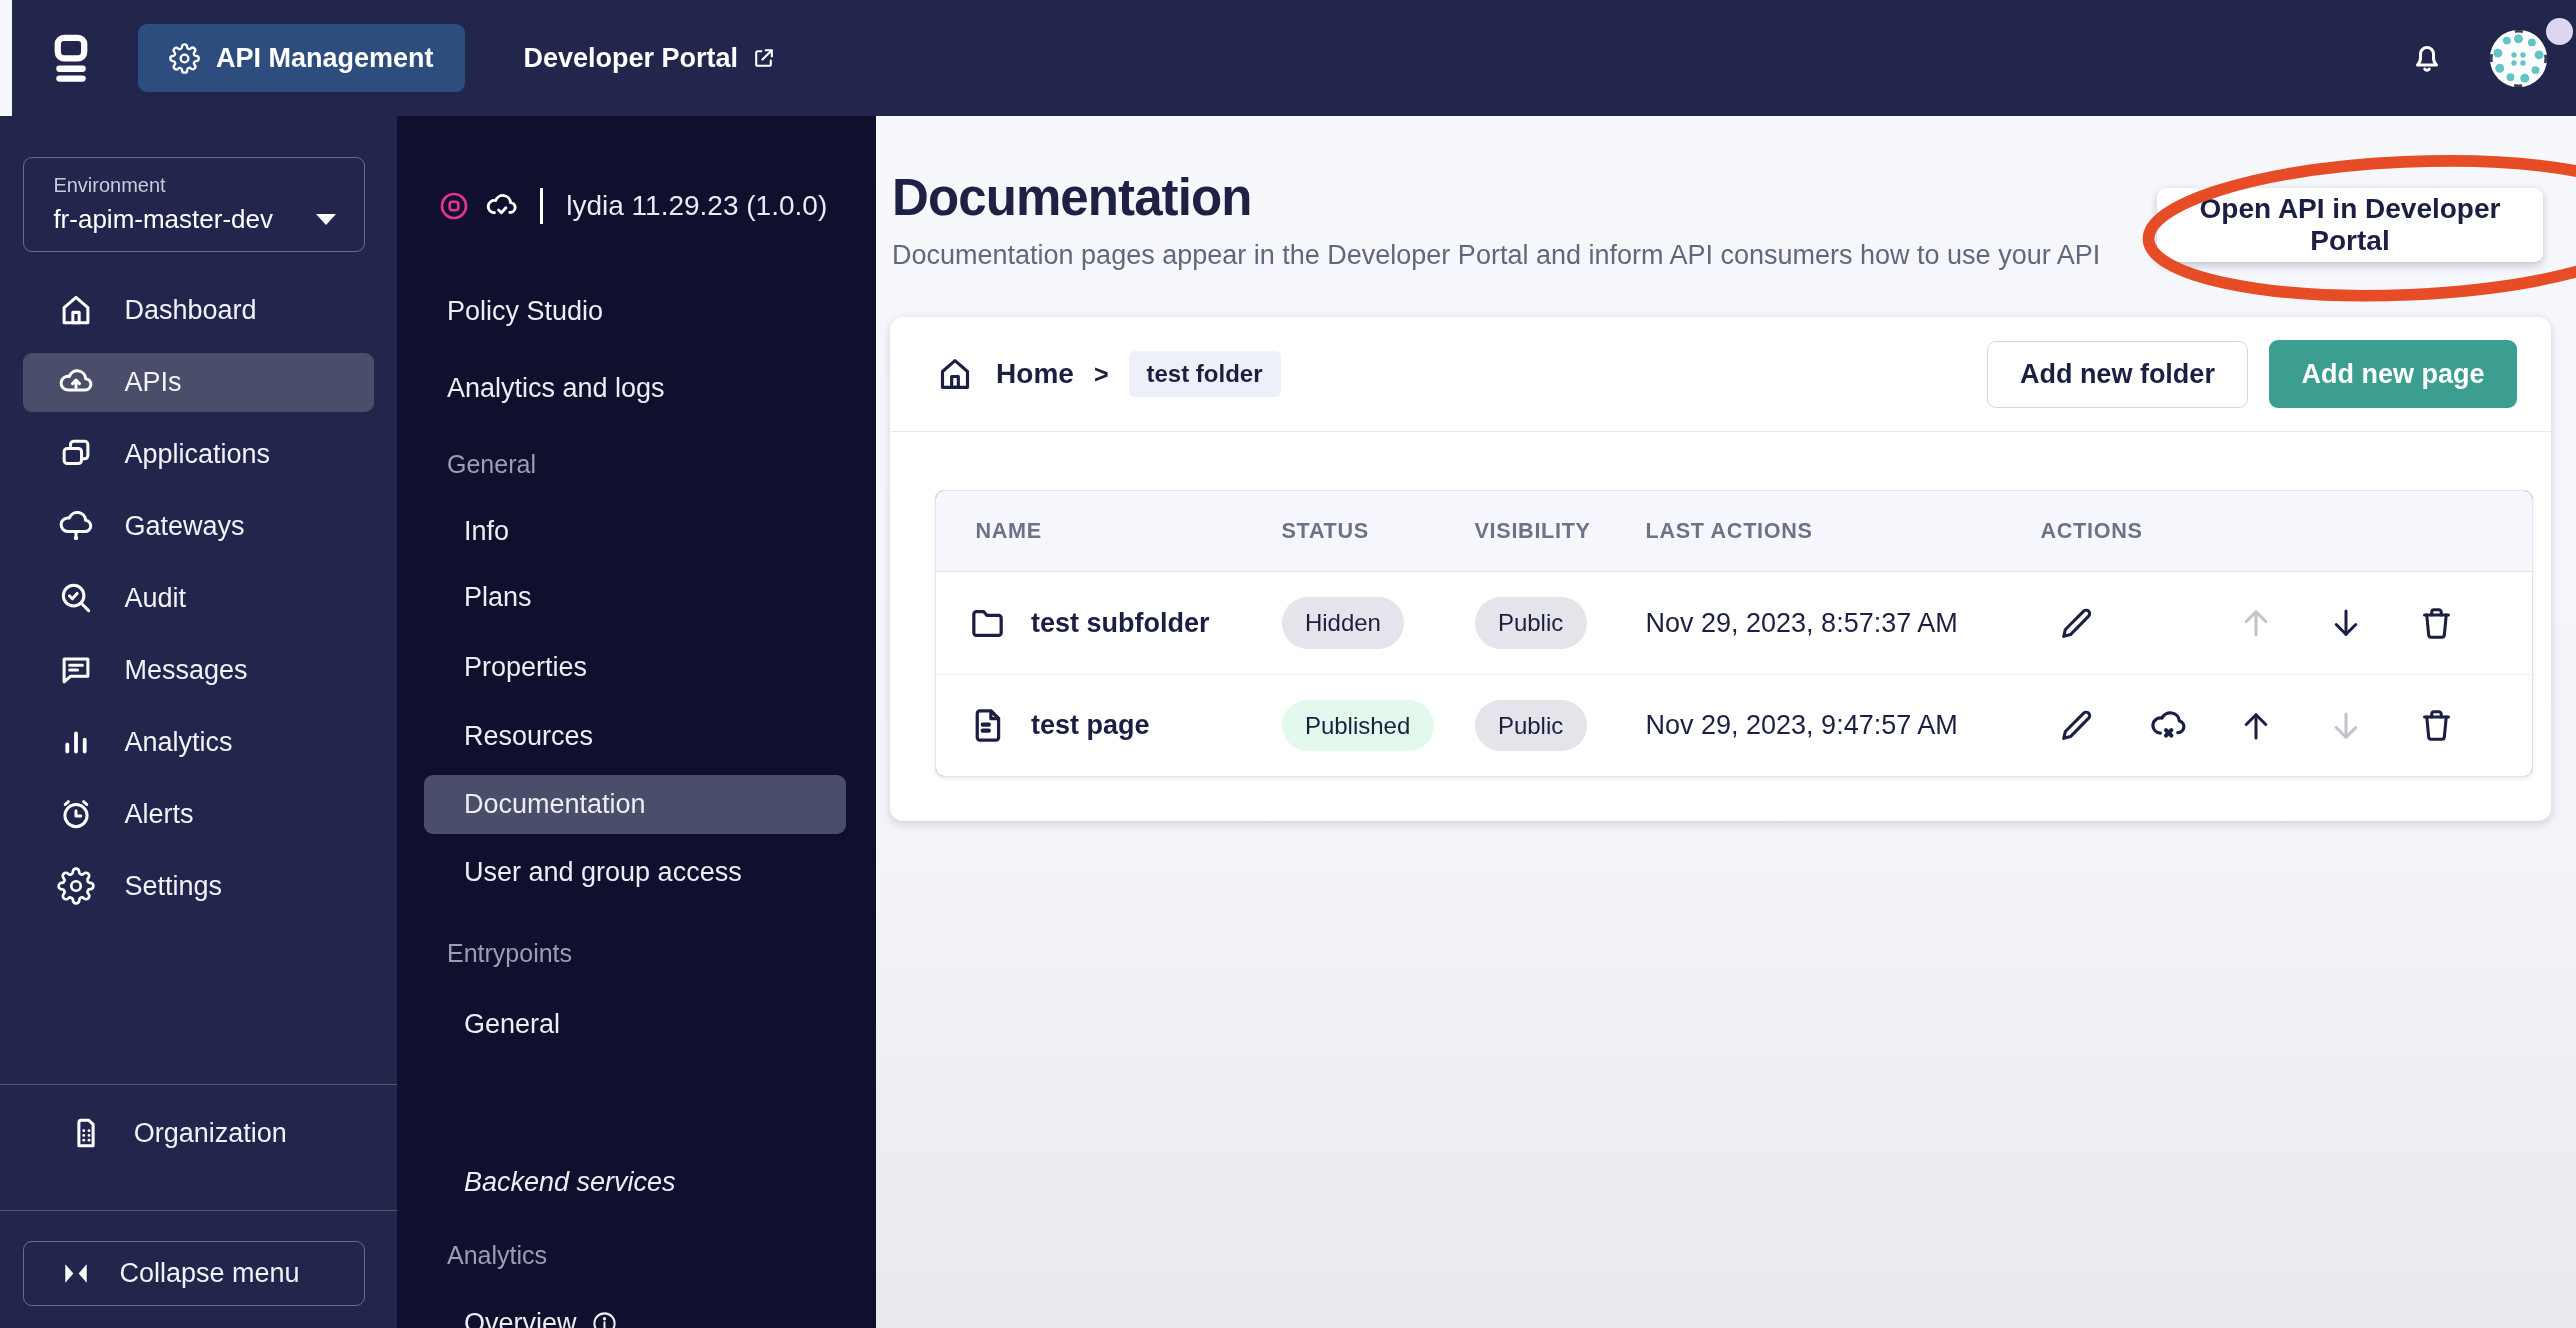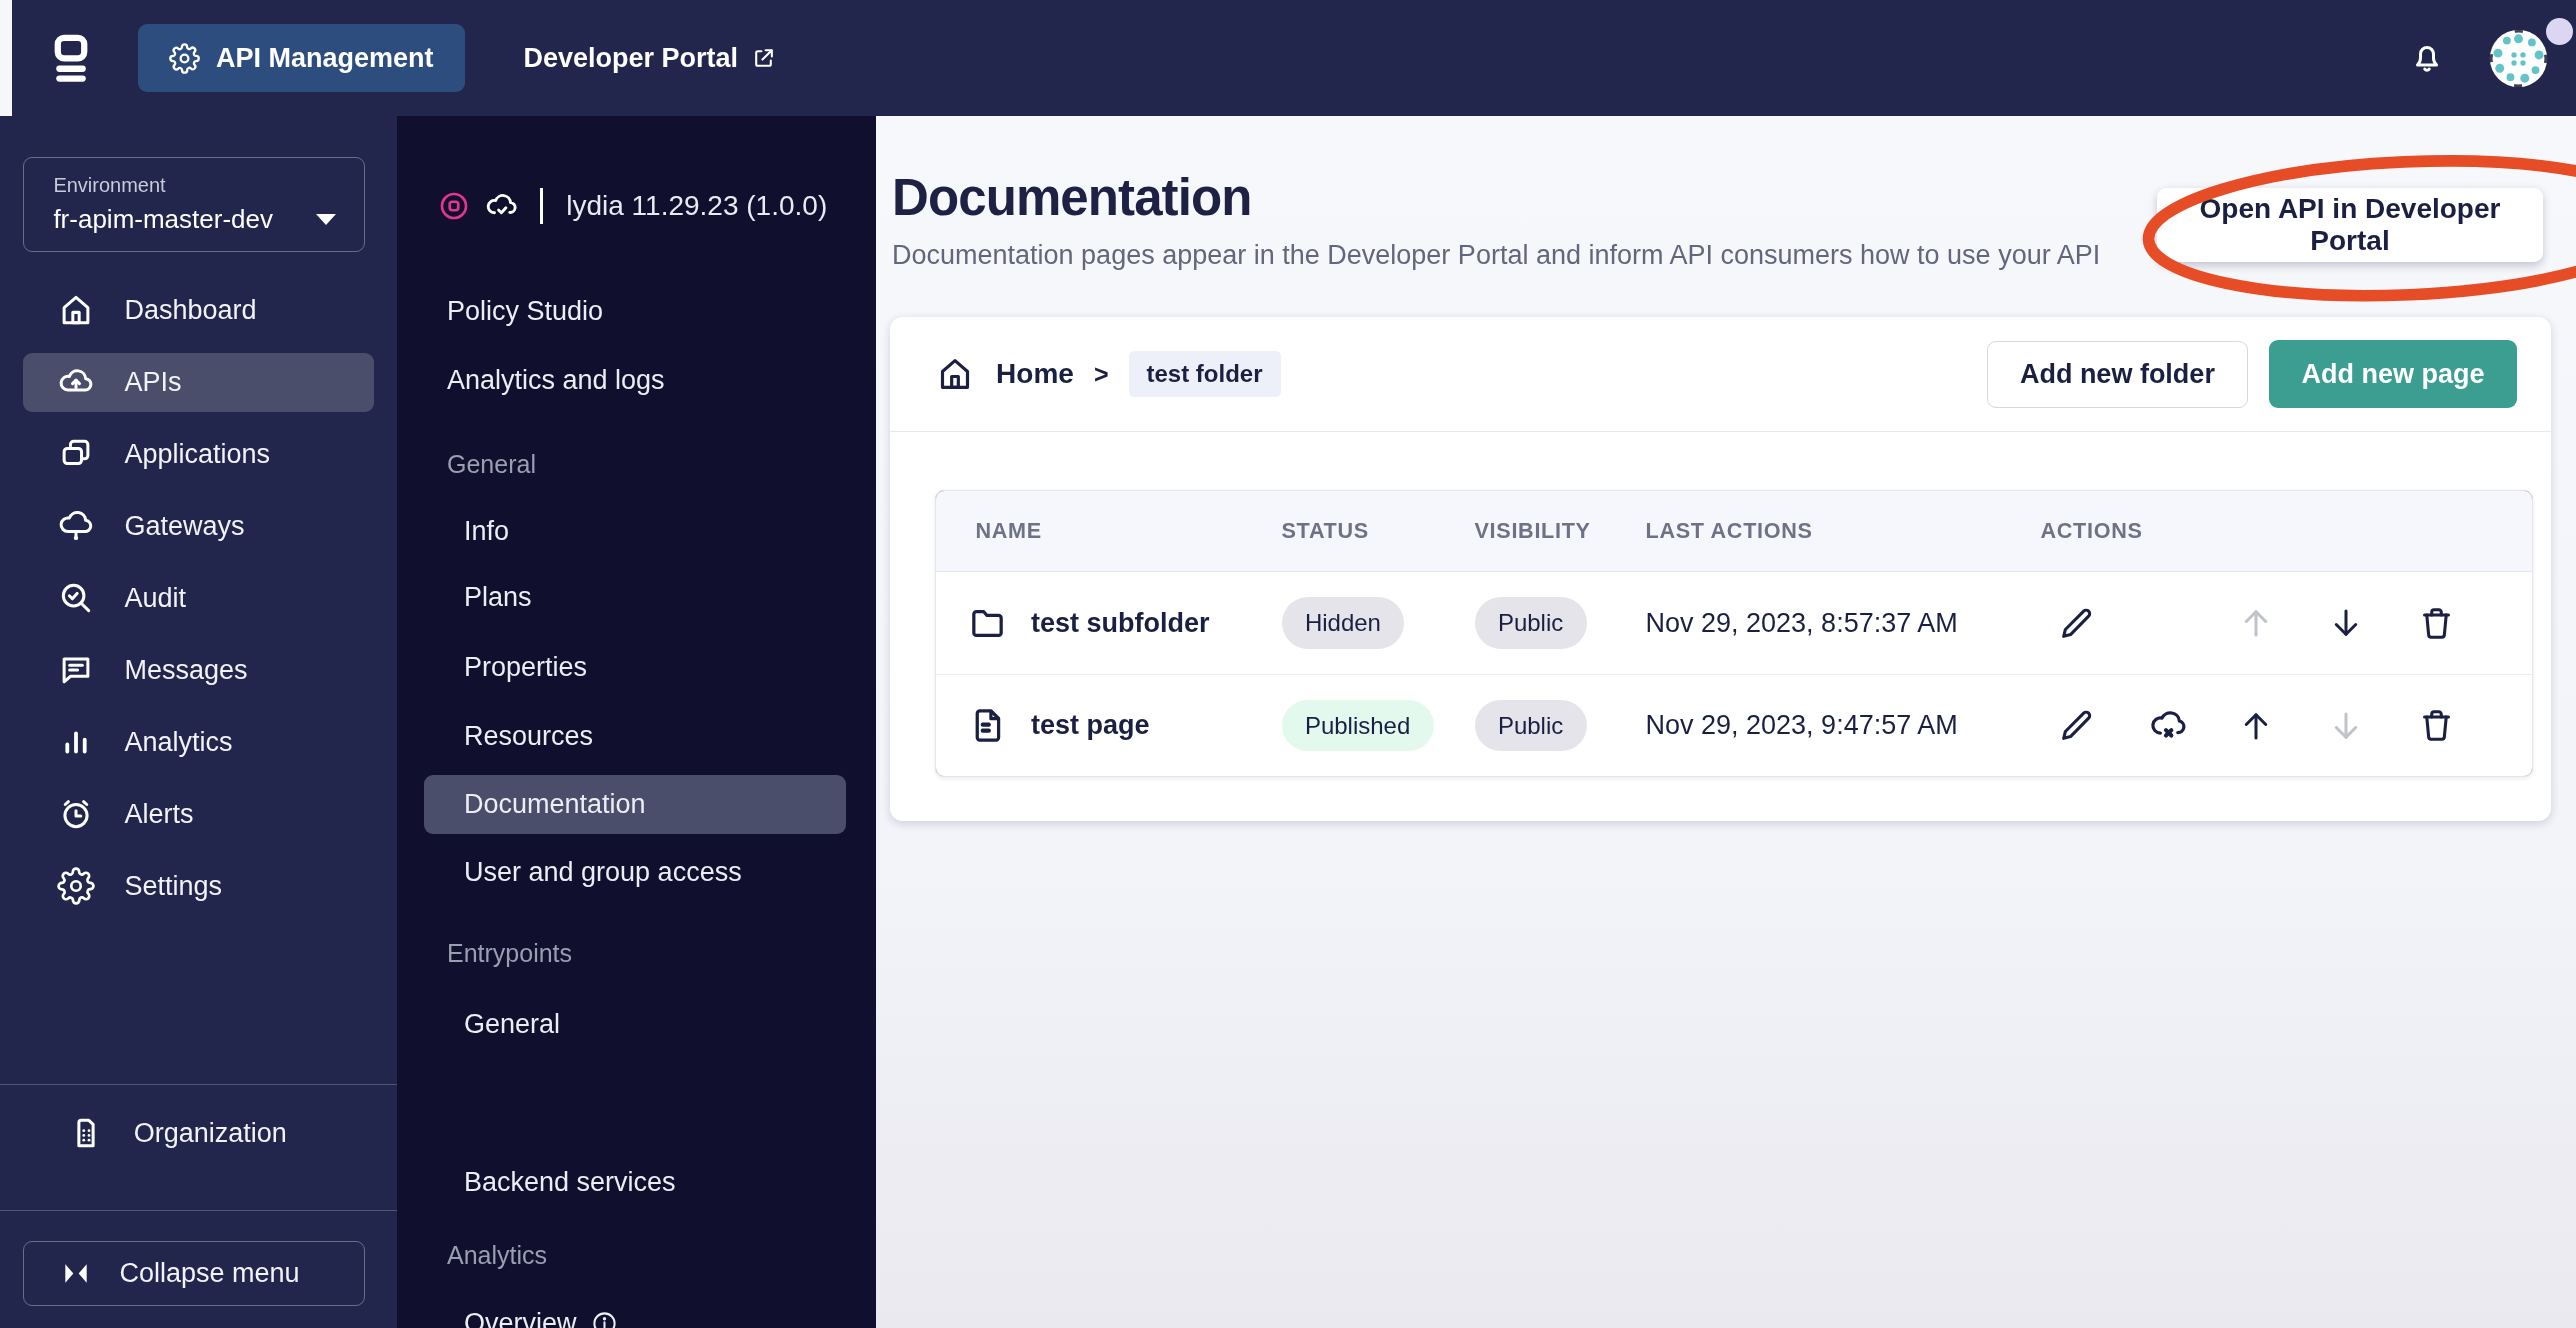--- a/index.html
+++ b/index.html
@@ -322,21 +322,21 @@
           <path d="M9.7 14.6l1.9 1.9 3-3.3"></path>
         </svg>
       </span>
       <span class="api-vbar"></span>
       <span class="api-title">lydia 11.29.23 (1.0.0)</span>
     </div>
 
     <div class="s2-item" style="top:166px;">
         <span>Policy Studio</span>
       </div>
-    <div class="s2-item" style="top:235px;">
+    <div class="s2-item" style="top:243px;">
         <span>Analytics and logs</span>
       </div>
 
     <div class="s2-section" style="top:323px;">
         <span>General</span>
       </div>
     <div class="s2-item s2-sub" style="top:386px;">
         <span>Info</span>
       </div>
     <div class="s2-item s2-sub" style="top:522px;">
@@ -355,21 +355,21 @@
         <span>User and group access</span>
       </div>
 
     <div class="s2-section" style="top:812px;">
         <span>Entrypoints</span>
       </div>
     <div class="s2-item s2-sub" style="top:879px;">
         <span>General</span>
       </div>
 
-    <div class="s2-item s2-sub" style="top:1037px;">
+    <div class="s2-item s2-sub" style="top:1037px;font-style:italic;">
         <span>Backend services</span>
       </div>
 
     <div class="s2-section" style="top:1114px;">
         <span>Analytics</span>
       </div>
     <div class="s2-item s2-sub" style="top:1178px;">
       <span>Overview</span>
       <span class="info-ic">
         <svg viewBox="0 0 24 24" fill="none" stroke="currentColor" stroke-width="1.8" stroke-linecap="round">

